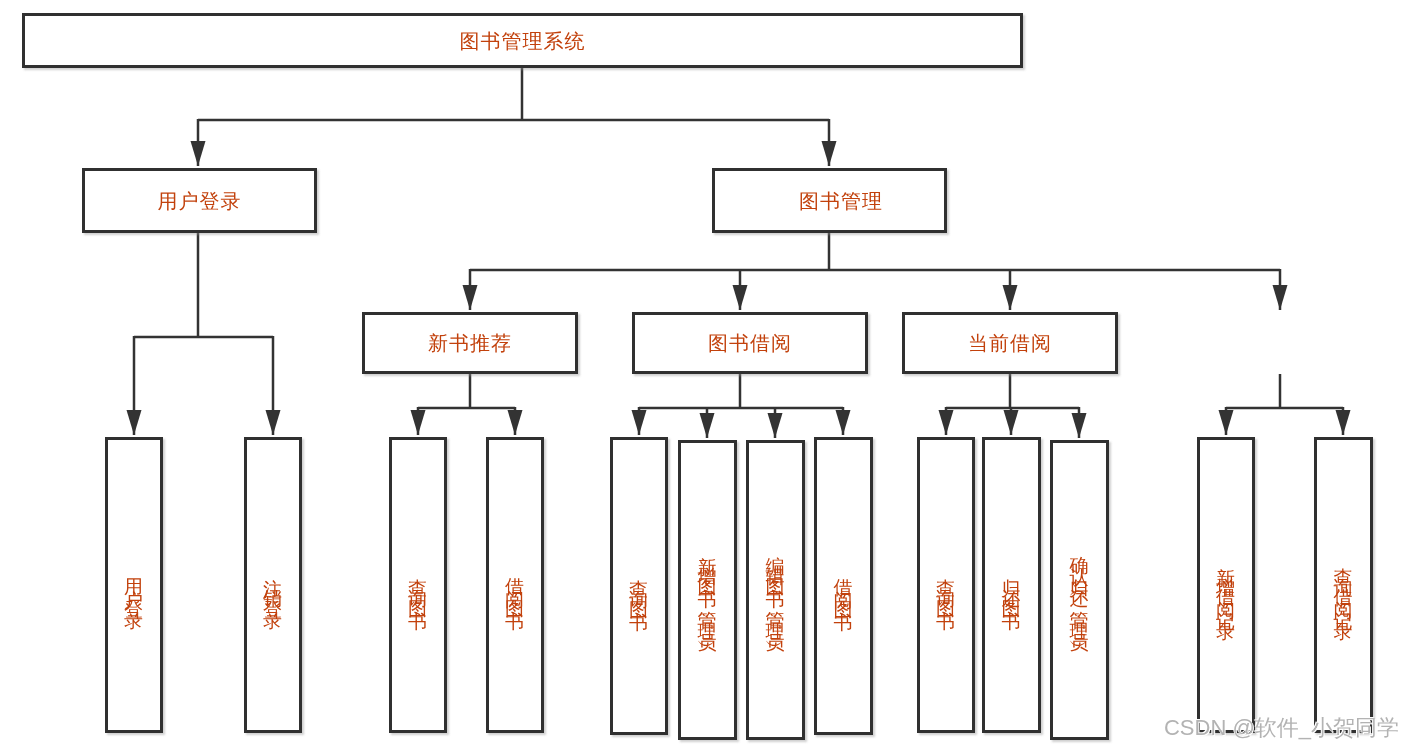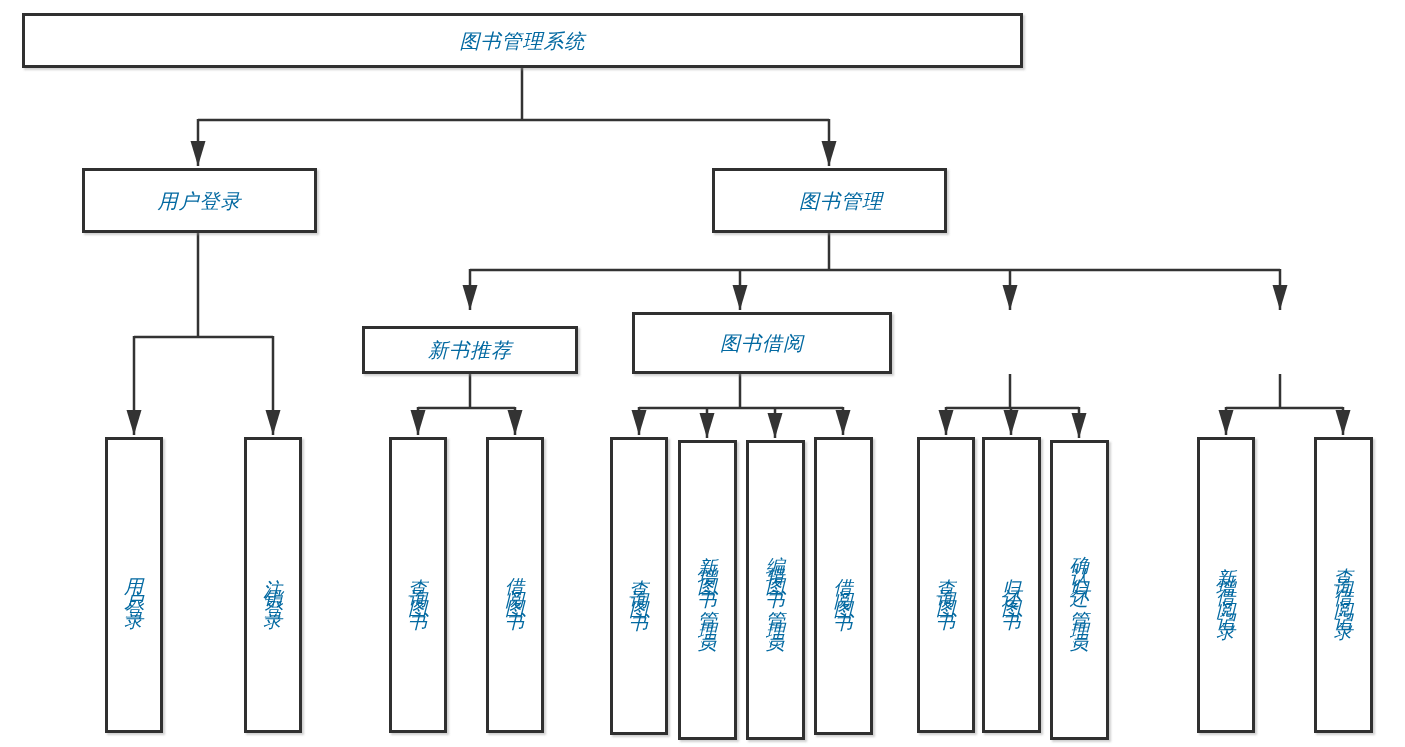--- a/index.html
+++ b/index.html
@@ -19,27 +19,26 @@
     position: absolute;
     left: 0;
     top: 0;
     z-index: 1;
   }
   .node {
     position: absolute;
     box-sizing: border-box;
     background: #ffffff;
     border: 3px solid #303030;
-    color: #0369a1;
+    color: #c2410c;
     display: flex;
     align-items: center;
     justify-content: center;
     z-index: 2;
     box-shadow: 2px 2px 2px rgba(150,150,150,0.45);
-    font-style: italic;
   }
   .node.h {
     font-size: 20px;
     letter-spacing: 1px;
     line-height: 1;
     white-space: nowrap;
   }
   .node.v {
     font-size: 19px;
     line-height: 1;
@@ -114,22 +113,23 @@
       <line x1="1226" y1="407" x2="1226" y2="435" marker-end="url(#ah)"></line>
       <line x1="1343" y1="407" x2="1343" y2="435" marker-end="url(#ah)"></line>
     </g>
   </svg>
 
   <div class="node h" style="left:22px;top:13px;width:1001px;height:55px;">图书管理系统</div>
 
   <div class="node h" style="left:82px;top:168px;width:235px;height:65px;">用户登录</div>
   <div class="node h" style="left:712px;top:168px;width:235px;height:65px;padding-left:23px;">图书管理</div>
 
-  <div class="node h" style="left:362px;top:312px;width:216px;height:48px;margin-top:14px;">新书推荐</div>
-  <div class="node h" style="left:632px;top:312px;width:260px;height:62px;">图书借阅</div>
+  <div class="node h" style="left:362px;top:312px;width:216px;height:62px;">新书推荐</div>
+  <div class="node h" style="left:632px;top:312px;width:236px;height:62px;">图书借阅</div>
+  <div class="node h" style="left:902px;top:312px;width:216px;height:62px;">当前借阅</div>
 
   <div class="node v" style="left:105px;top:437px;width:58px;height:296px;">
     <span class="vtext">用户登录</span>
   </div>
   <div class="node v" style="left:244px;top:437px;width:58px;height:296px;">
     <span class="vtext">注销登录</span>
   </div>
 
   <div class="node v" style="left:389px;top:437px;width:58px;height:296px;">
     <span class="vtext">查询图书</span>
@@ -161,14 +161,15 @@
     <span class="vtext">确认归还（管理员）</span>
   </div>
 
   <div class="node v" style="left:1197px;top:437px;width:58px;height:296px;">
     <span class="vtext">新增借阅记录</span>
   </div>
   <div class="node v" style="left:1314px;top:437px;width:59px;height:296px;">
     <span class="vtext">查询借阅记录</span>
   </div>
 
+  <div class="watermark">CSDN @软件_小贺同学</div>
 
 </div>
 
 </body></html>

